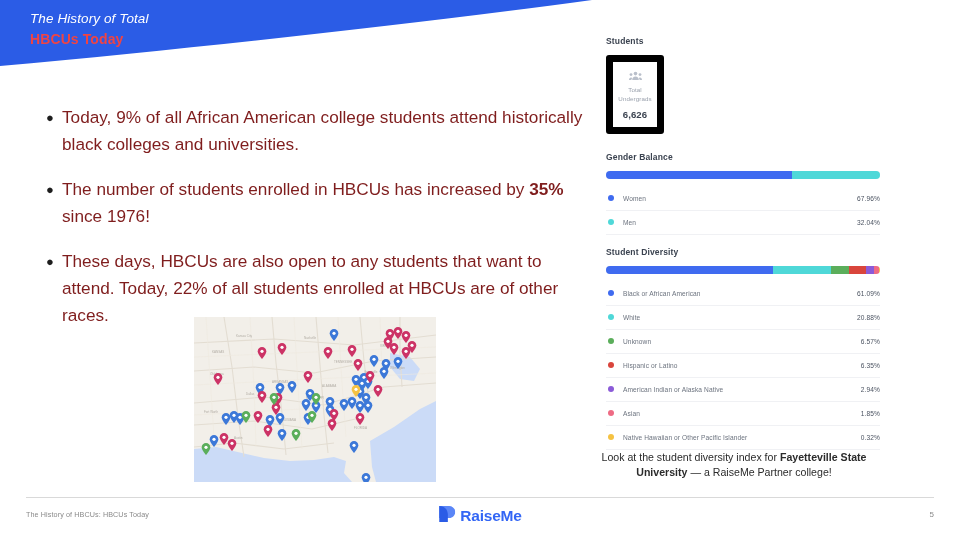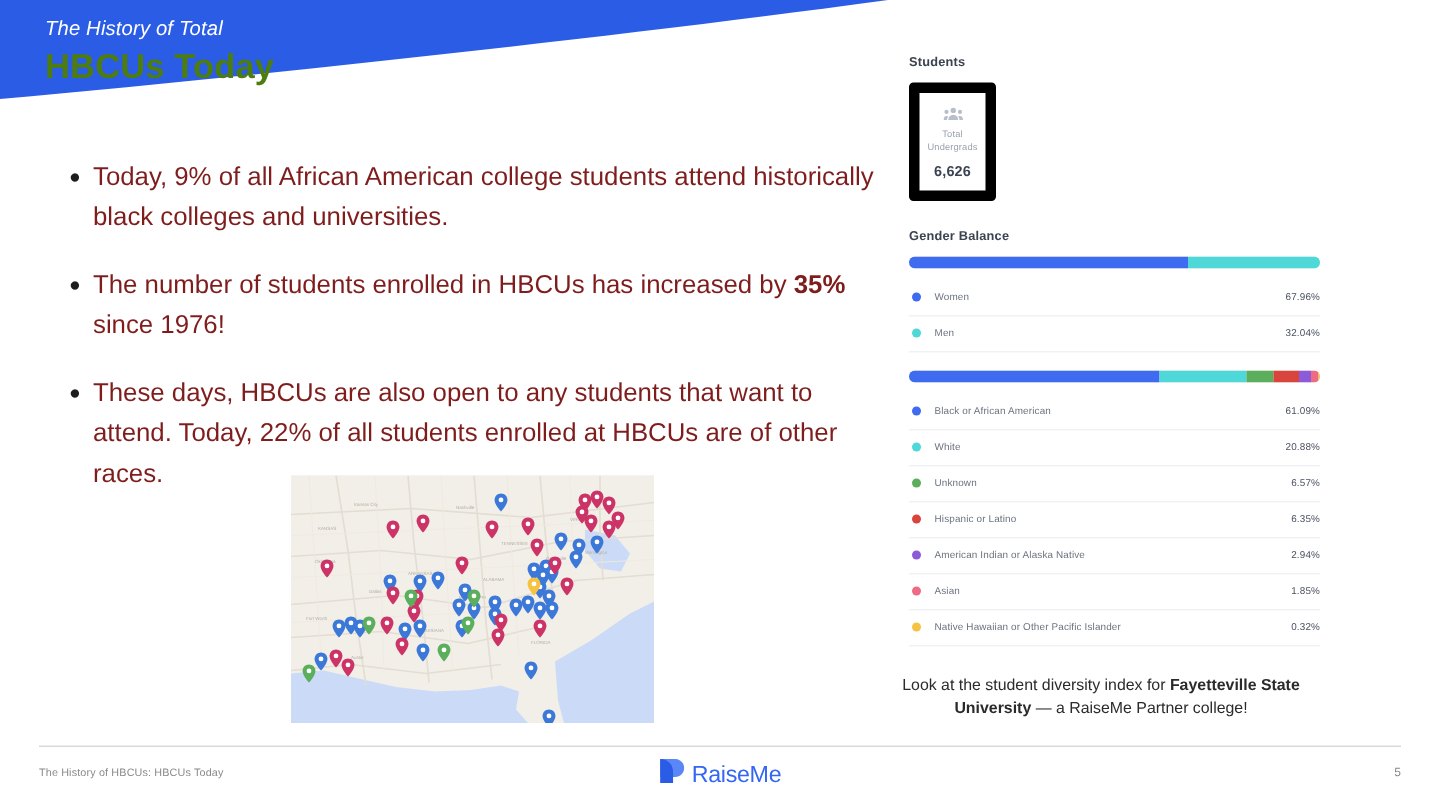--- a/index.html
+++ b/index.html
@@ -38,23 +38,23 @@
   }
   .eyebrow {
     font-size: 13.5px;
     font-style: italic;
     color: #ffffff;
     letter-spacing: 0.1px;
     line-height: 1.35;
     white-space: nowrap;
   }
   .slide-title {
-    font-size: 23px;
+    font-size: 14px;
     font-weight: bold;
-    color: #4d7c0f;
+    color: #ef4444;
     margin-top: 3px;
     letter-spacing: 0.1px;
     white-space: nowrap;
   }
 
   
   .bullets {
     position: absolute;
     left: 46px;
     top: 104px;
@@ -225,21 +225,21 @@
     left: 50%;
     transform: translateX(-50%);
     top: 505px;
     display: flex;
     align-items: center;
     gap: 5px;
     z-index: 3;
   }
   .footer-logo-text {
     font-size: 15.5px;
-    font-weight: normal;
+    font-weight: bold;
     color: #3366F5;
     letter-spacing: -0.2px;
   }
 </style>
 </head>
 <body>
 
 <div class="slide">
 
   <div class="header-banner">
@@ -633,20 +633,21 @@
         </div>
         <div class="legend-row">
           <span class="legend-swatch" style="background: rgb(79, 216, 216);"></span>
           <span class="legend-label">Men</span>
           <span class="legend-value">32.04%</span>
         </div>
       </div>
 
     <div class="section-gap"></div>
 
+    <div class="widget-section-title">Student Diversity</div>
     <div class="bar-track">
         <div class="bar-seg" style="width: 61.09%; background: rgb(63, 107, 240);"></div>
         <div class="bar-seg" style="width: 20.88%; background: rgb(79, 216, 216);"></div>
         <div class="bar-seg" style="width: 6.57%; background: rgb(91, 174, 91);"></div>
         <div class="bar-seg" style="width: 6.35%; background: rgb(217, 69, 60);"></div>
         <div class="bar-seg" style="width: 2.94%; background: rgb(139, 91, 216);"></div>
         <div class="bar-seg" style="width: 1.85%; background: rgb(238, 107, 132);"></div>
         <div class="bar-seg" style="width: 0.32%; background: rgb(245, 194, 66);"></div>
       </div>
     <div>

